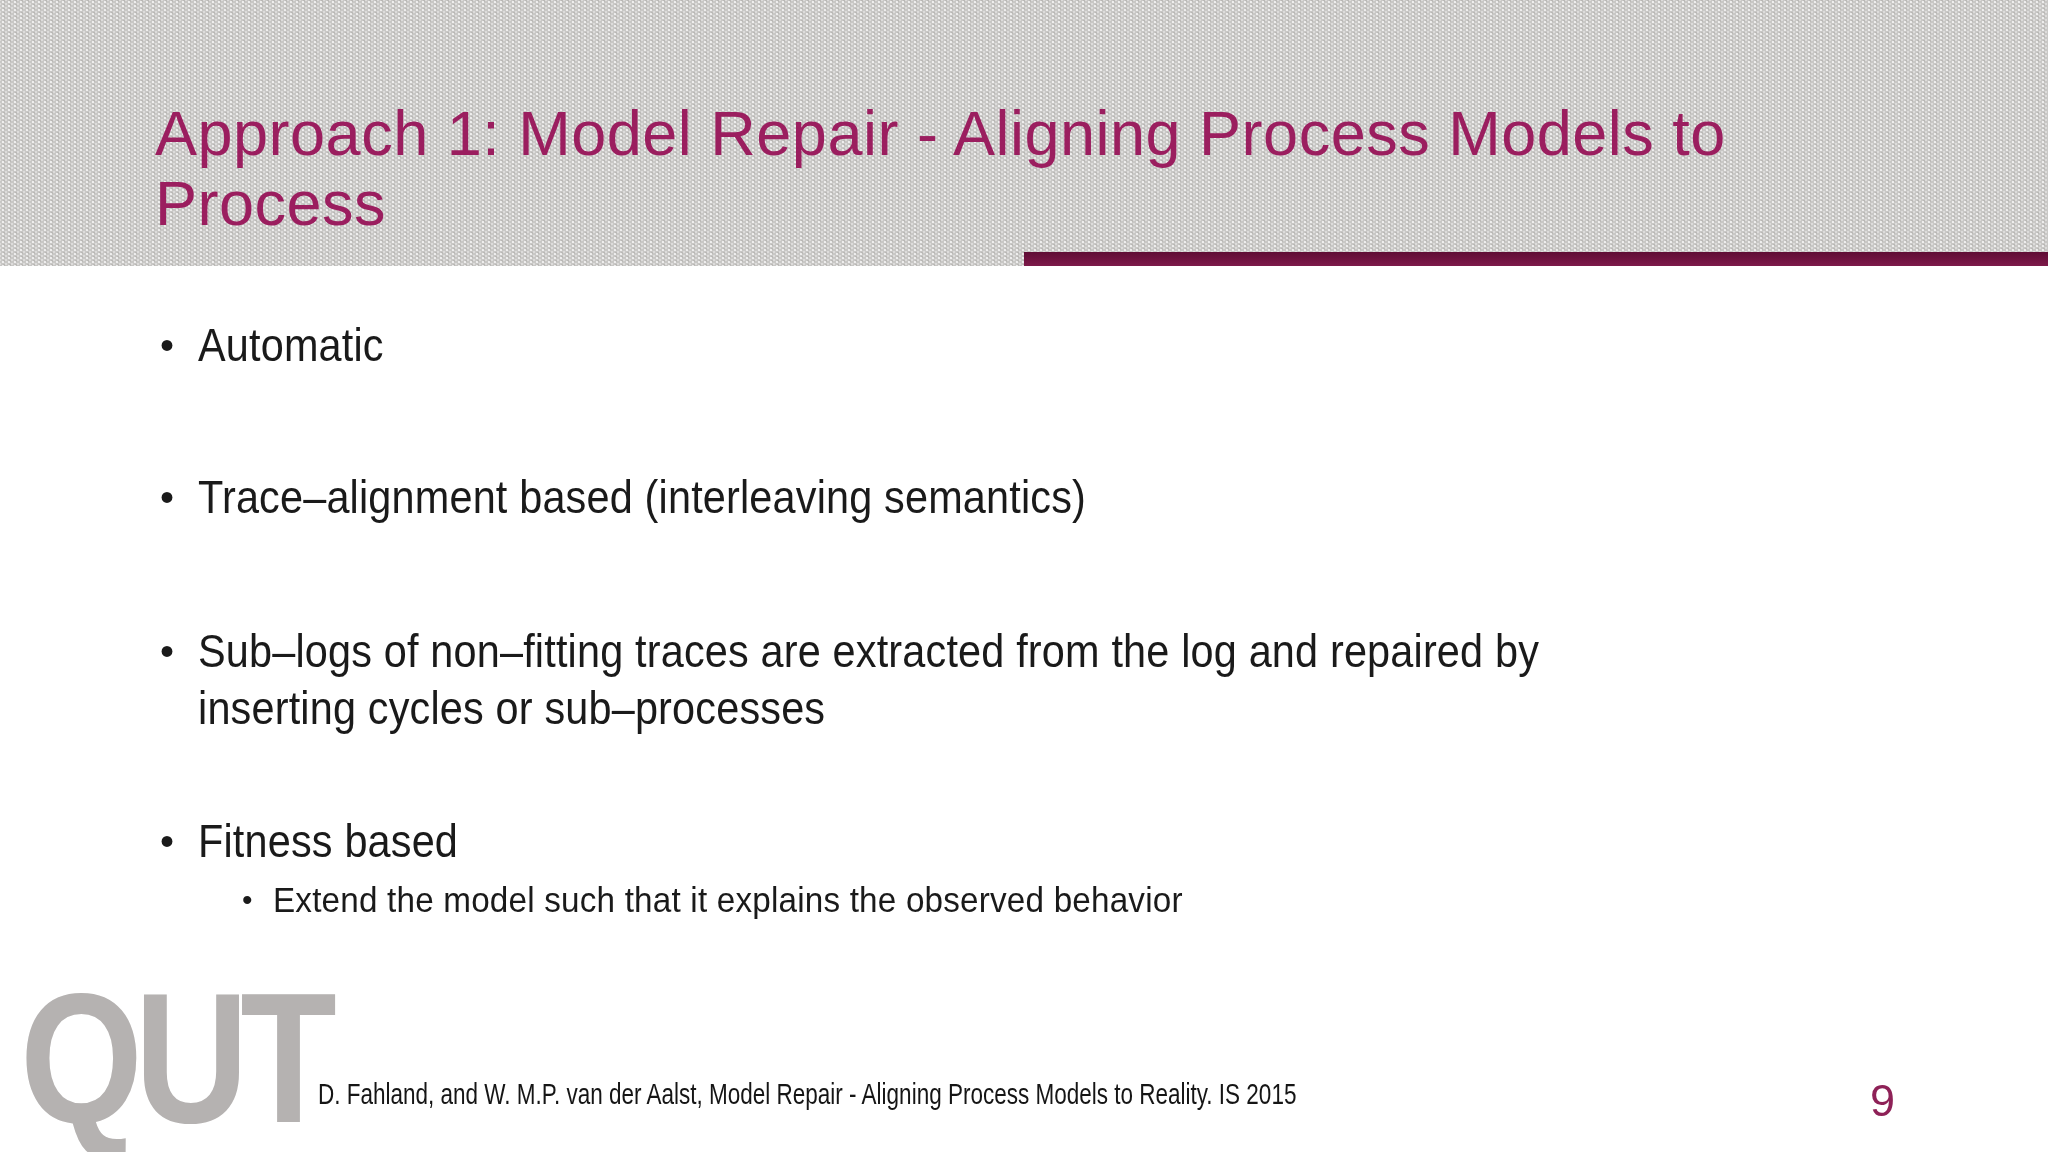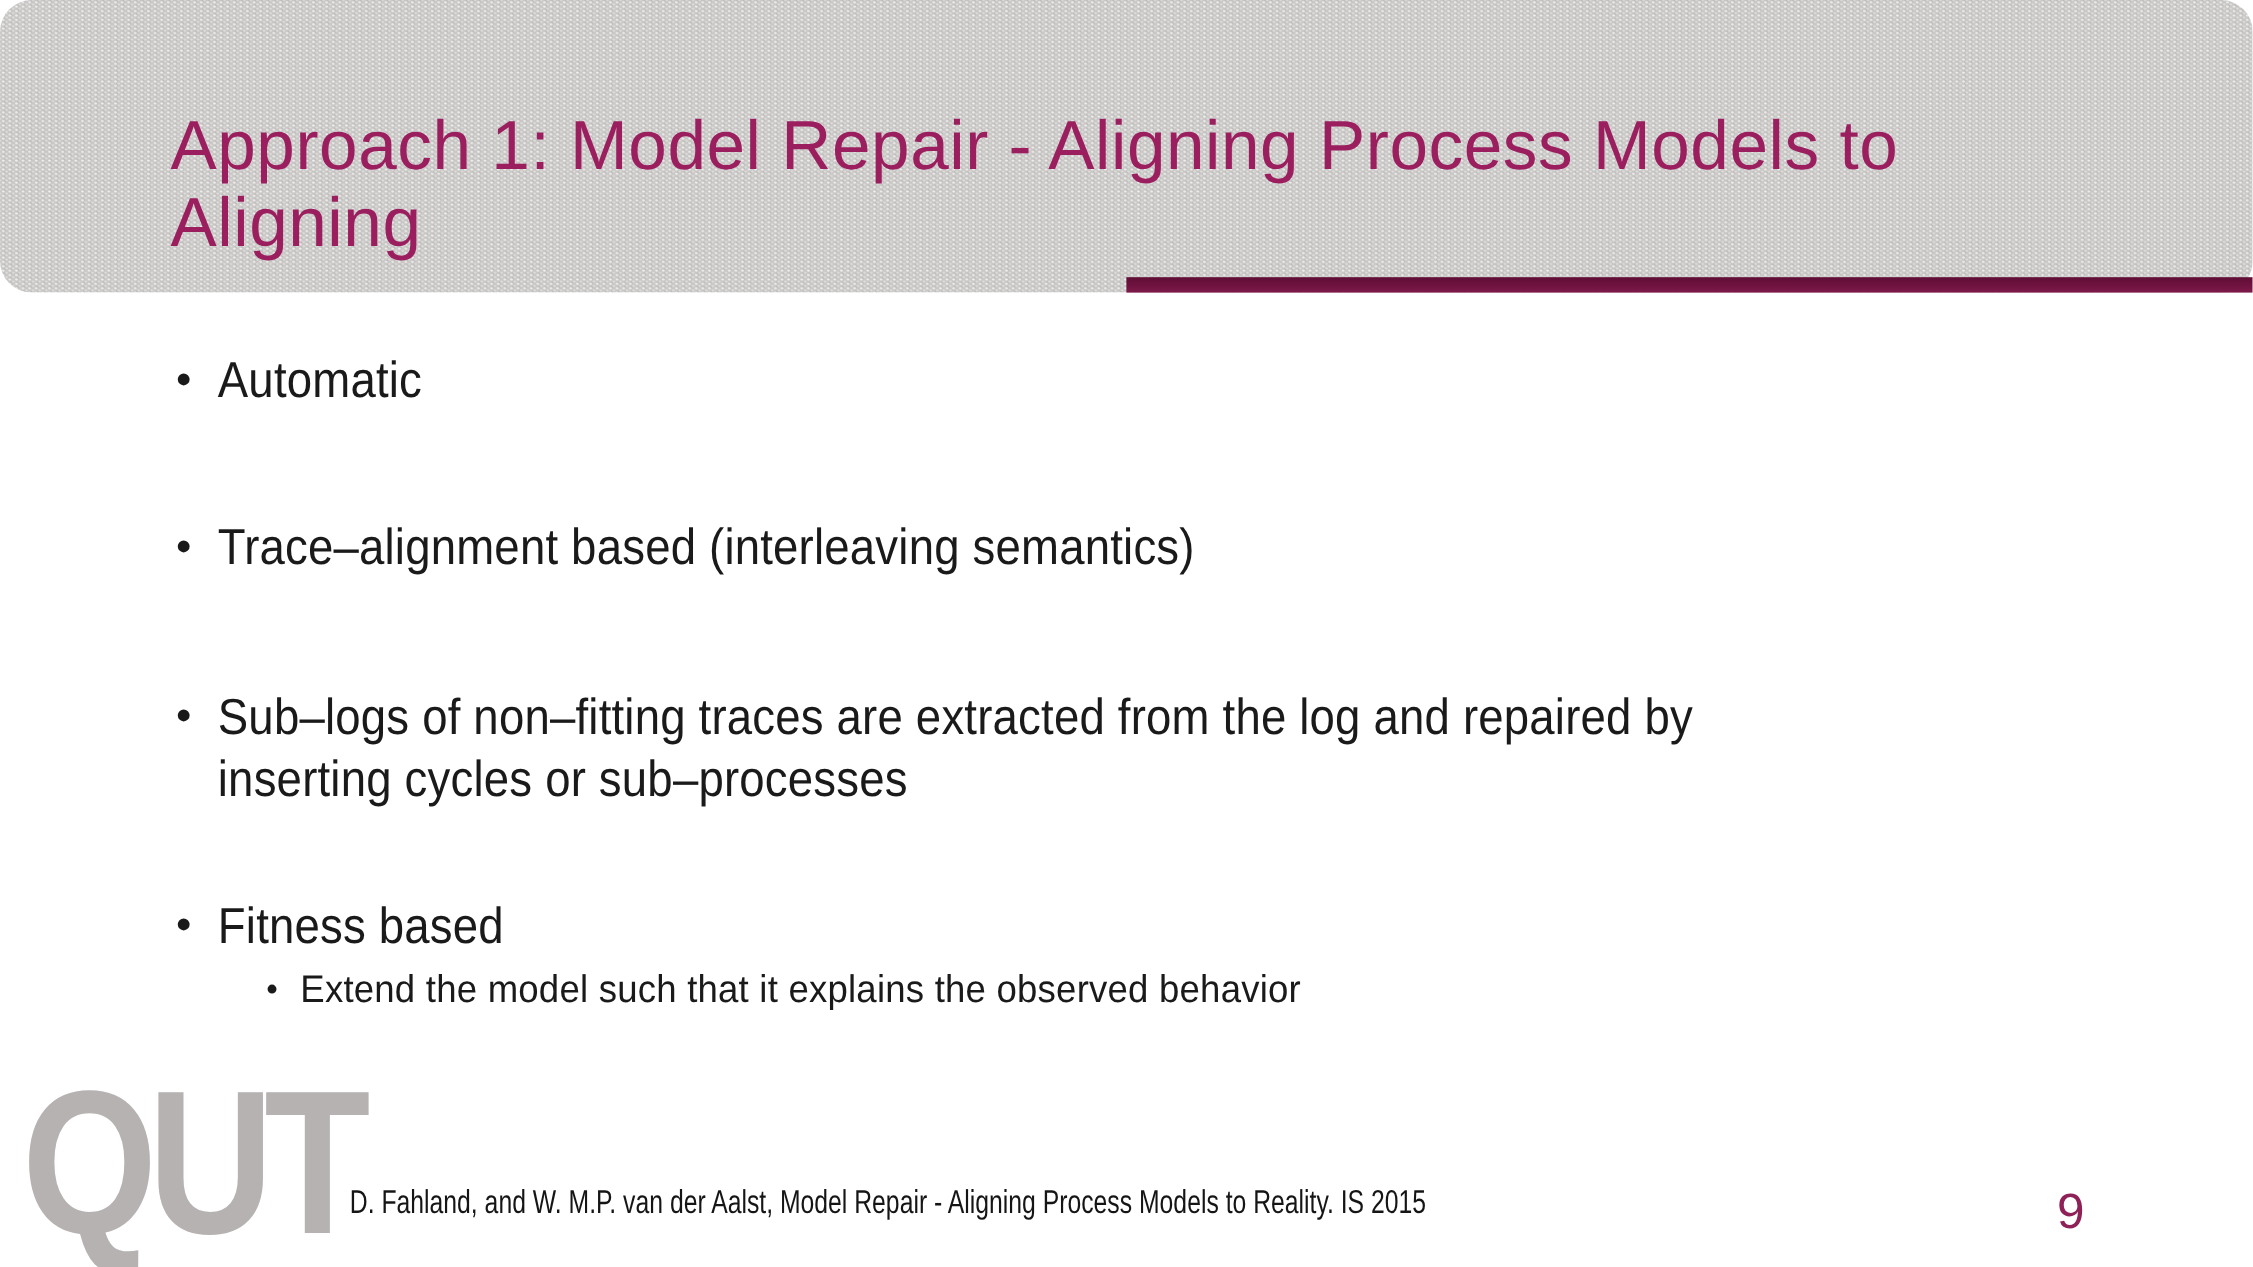--- a/index.html
+++ b/index.html
@@ -18,21 +18,20 @@
     position: absolute;
     left: 0; top: 0;
     width: 2048px; height: 266px;
     background-color: var(--header-bg, #c8c7c5);
     background-image:
       radial-gradient(rgba(255,255,255,0.70) 1px, transparent 1.7px),
       radial-gradient(rgba(255,255,255,0.38) 1px, transparent 1.7px),
       radial-gradient(rgba(120,118,116,0.18) 1px, transparent 1.6px);
     background-size: 6px 4px, 6px 4px, 6px 4px;
     background-position: 0 0, 3px 2px, 1px 3px;
-    border-radius: 29px;
   }
   .accent-bar {
     position: absolute;
     left: 1024px; bottom: 0;
     width: 1024px; height: 14px;
     background: linear-gradient(180deg, #5f0d35 0%, var(--accent-bar, #701340) 55%, #7d1a4a 100%);
   }
   .slide-title {
     position: absolute;
     left: 155px; top: 56px;
@@ -98,21 +97,21 @@
   }
 </style>
 </head>
 <body>
 
 <div class="slide" style="--title-color: #9B1E5F; --accent-bar: #701340; --header-bg: #C8C7C5; --body-text: #1A1A1A; --logo-color: #B5B2B1; --page-number-color: #8E2157;">
 
   <div class="header-band">
     <h1 class="slide-title">
         <div class="tline">Approach 1: Model Repair - Aligning Process Models to</div>
-        <div class="tline">Aligning</div>
+        <div class="tline">Process</div>
       </h1>
     <div class="accent-bar"></div>
   </div>
 
   <div class="bullet-list" id="bullet-list">
       <div class="bullet l1" style="top: 317px;">
         <span class="marker">•</span>
         <span class="txt">
           <div class="bline">Automatic</div>
         </span>

